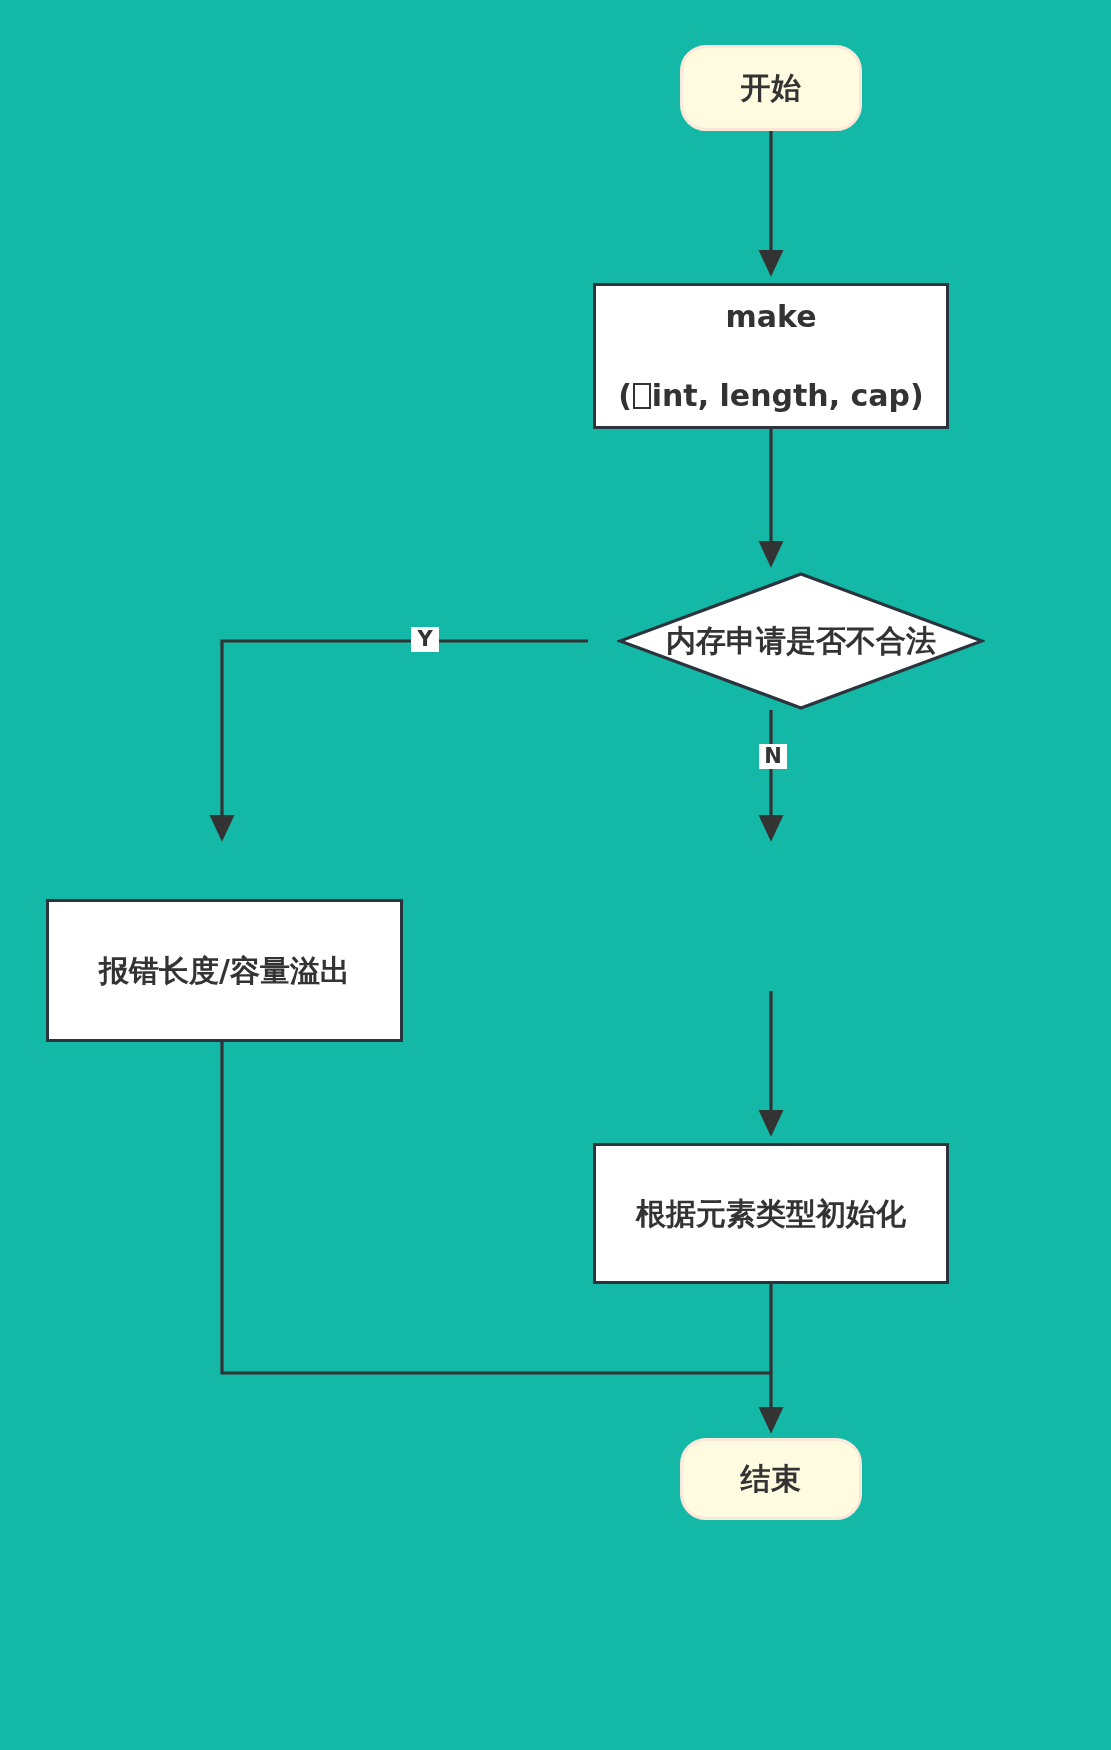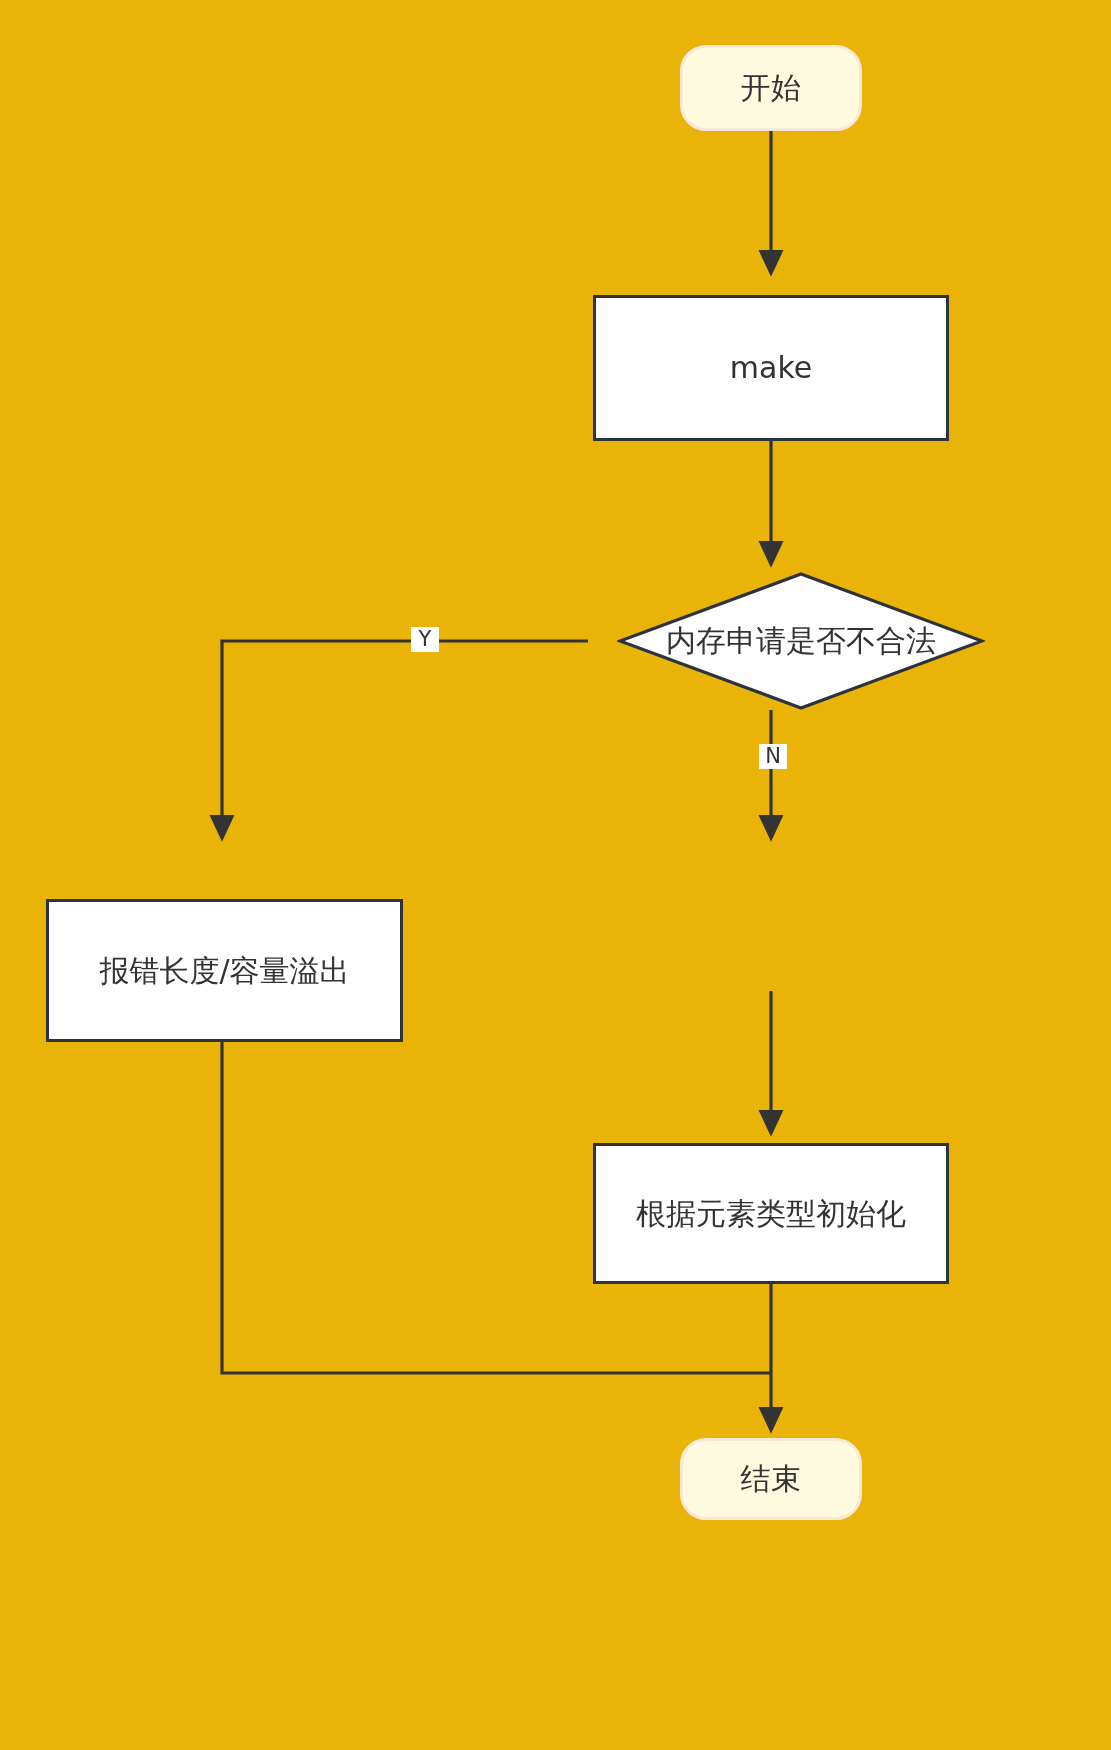--- a/index.html
+++ b/index.html
@@ -11,21 +11,22 @@
   body {
     width: 1111px;
     height: 1750px;
     overflow: hidden;
     font-family: "DejaVu Sans", "Liberation Sans", sans-serif;
   }
   #canvas {
     position: relative;
     width: 1111px;
     height: 1750px;
-    background: #eab308;
+    background: #14b8a6;
+    font-weight: bold;
   }
   #edges {
     position: absolute;
     left: 0;
     top: 0;
     width: 1111px;
     height: 1750px;
   }
   .node {
     position: absolute;
@@ -128,22 +129,25 @@
 
     <g>
       <path d="M 222 991 L 222 1373 L 771 1373" stroke="#333333" stroke-width="3.2" fill="none"></path>
     </g>
   </svg>
 
   <div class="node terminal" style="left:680px; top:45px; width:182px; height:86px;">
     <span>开始</span>
   </div>
 
-  <div class="node process" style="left:593px; top:283px; width:356px; height:146px; flex-direction:column;margin-top:12px;">
+  <div class="node process" style="left:593px; top:283px; width:356px; height:146px; flex-direction:column;">
     <span>make</span>
+    <span>
+      <span>(</span><span class="tofu"></span><span>int, length, cap)</span>
+    </span>
   </div>
 
   <div class="decision-wrap" style="left:617px; top:571px; width:368px; height:140px;">
     <svg width="368" height="140" viewBox="0 0 368 140">
       <polygon points="184,3 365,70 184,137 3,70" fill="#FFFFFF" stroke="#2B333D" stroke-width="3.2" stroke-linejoin="miter"></polygon>
     </svg>
     <div class="decision-label">内存申请是否不合法</div>
   </div>
 
   <div class="edge-label" style="left:411px; top:627px; width:22px;">Y</div>

